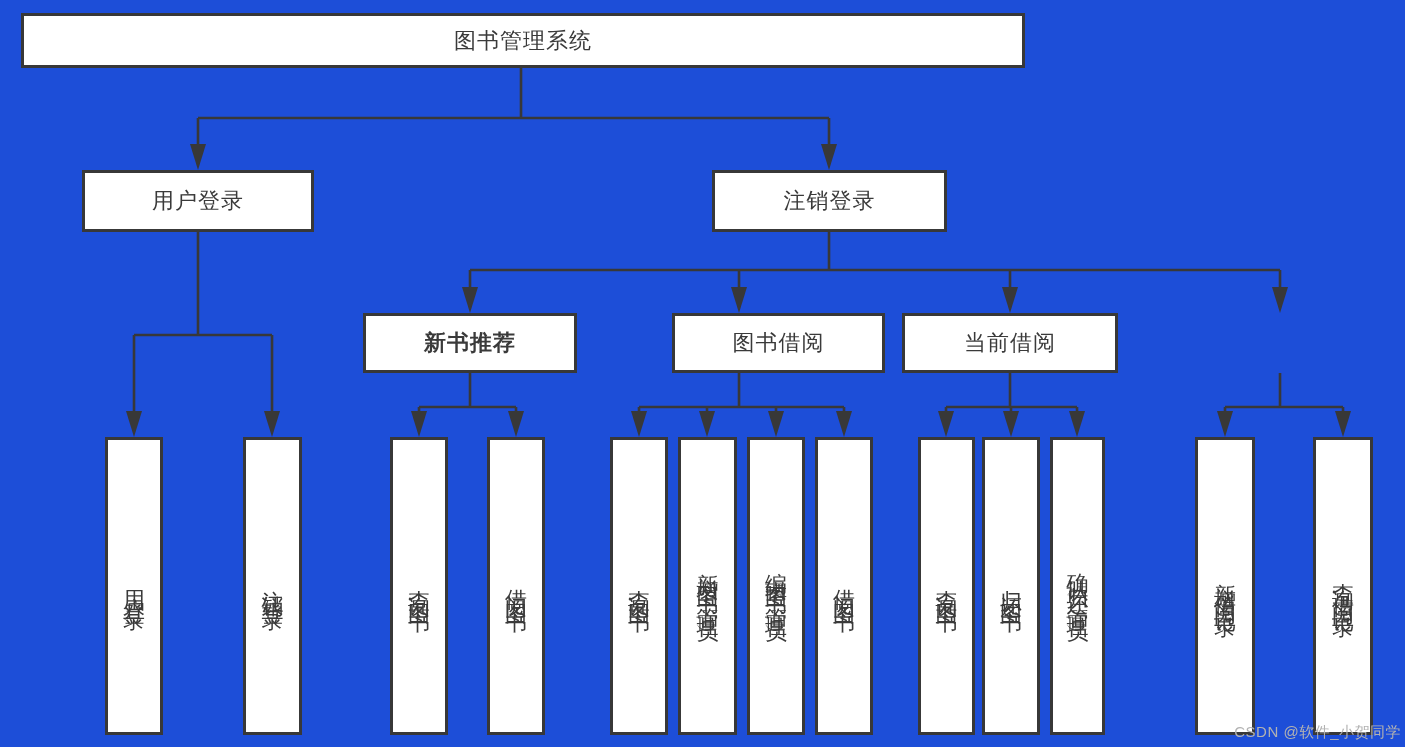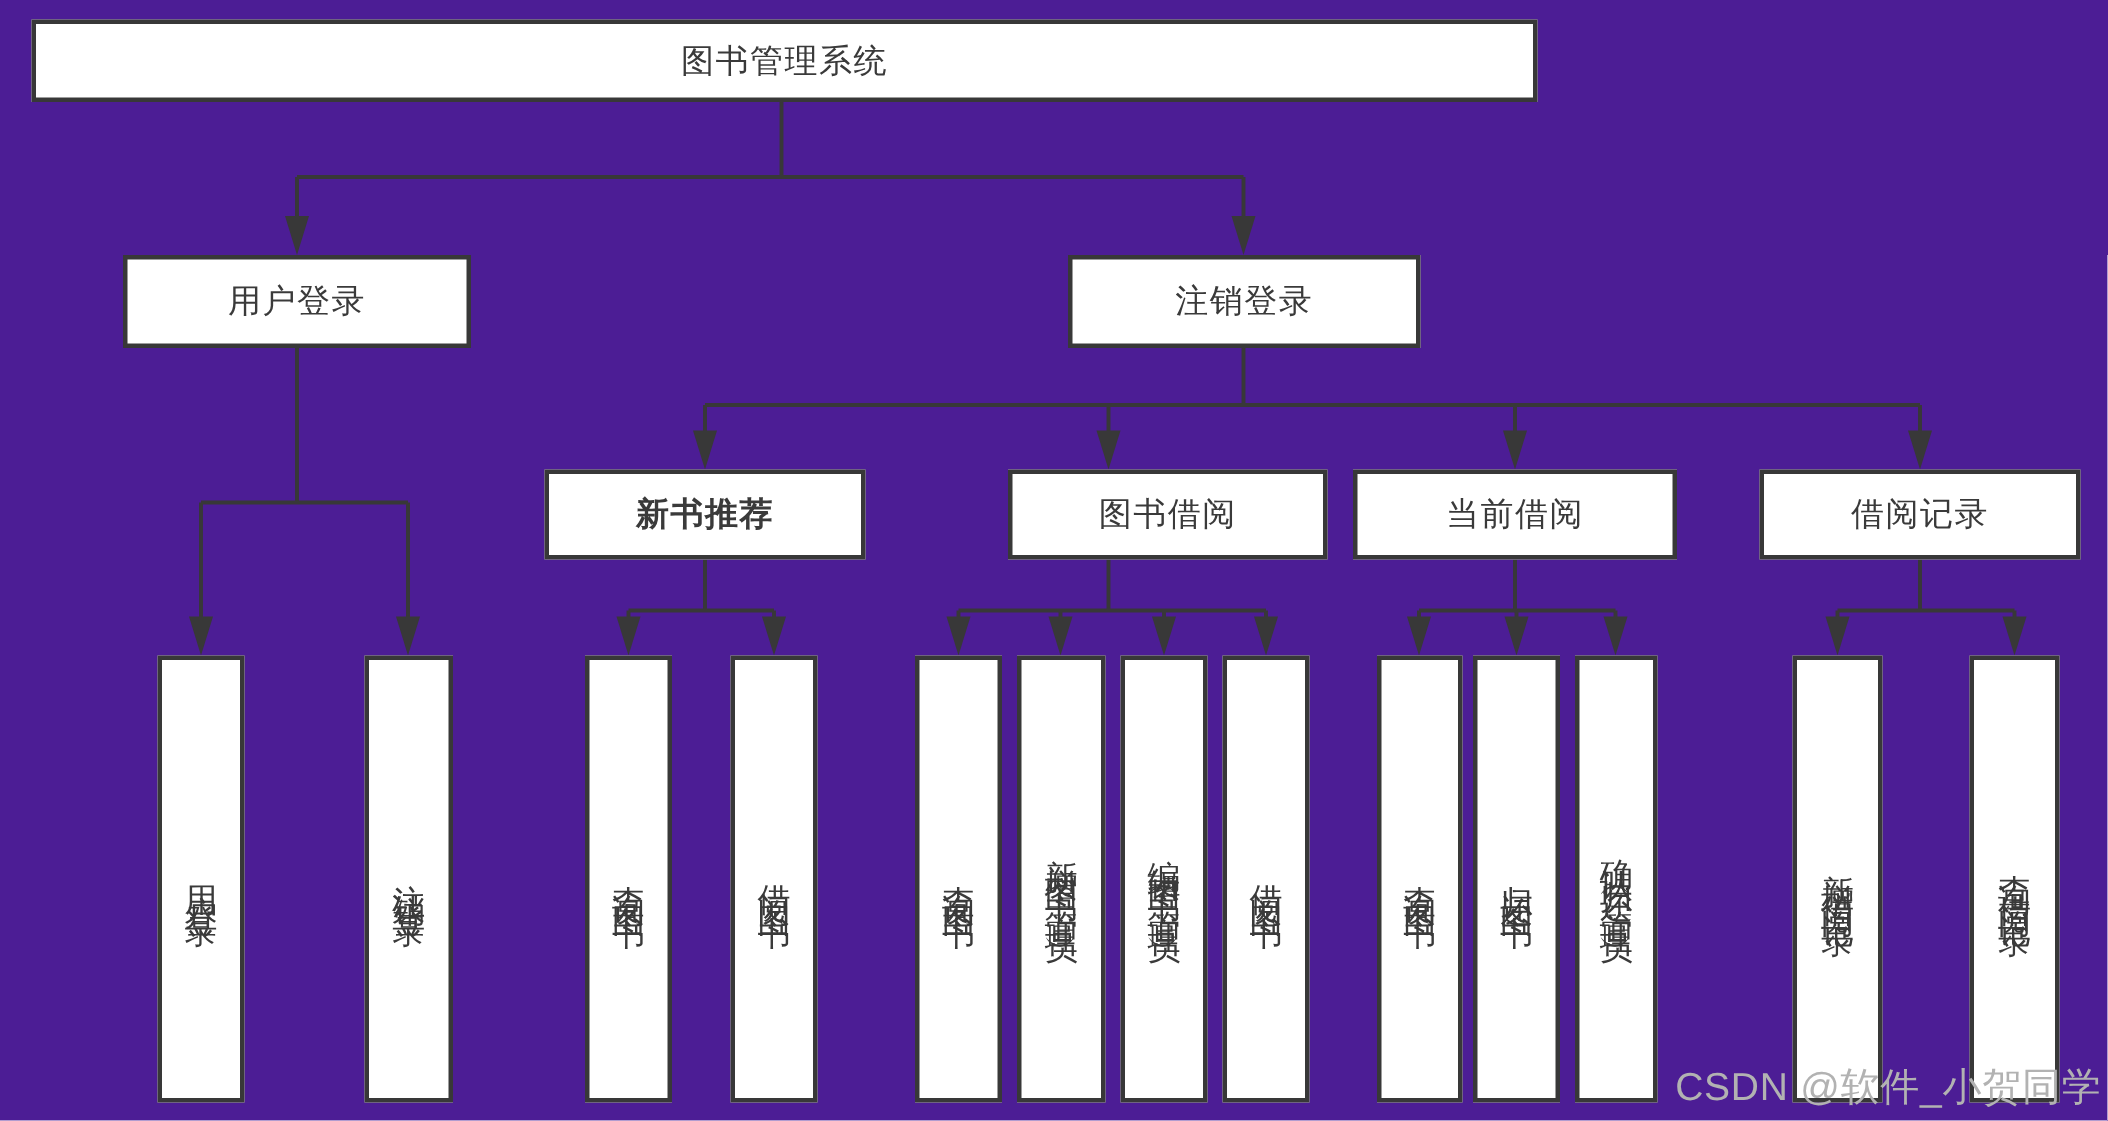--- a/index.html
+++ b/index.html
@@ -1,31 +1,31 @@
 <!DOCTYPE html>
 <html><head>
 <meta charset="utf-8">
 <style>
   html,body{margin:0;padding:0;background:#ffffff;}
   .canvas{
-    position:relative;width:1405px;height:747px;background:#4c1d95;
+    position:relative;width:1405px;height:747px;background:#1d4ed8;
     font-family:"Liberation Sans","DejaVu Sans",sans-serif;color:#3a3a3a;overflow:hidden;
   }
   .wires{position:absolute;left:0;top:0;width:1405px;height:747px;}
   .box{
     position:absolute;box-sizing:border-box;border:3px solid #383838;background:#ffffff;
     display:flex;align-items:center;justify-content:center;
   }
   .hlabel{font-size:22px;letter-spacing:1px;white-space:nowrap;color:#3a3a3a;}
   .vlabel{
     writing-mode:vertical-rl;text-orientation:mixed;
     font-size:22px;letter-spacing:7px;line-height:1;color:#3a3a3a;white-space:nowrap;
   }
   .watermark{
-    position:absolute;right:4px;bottom:5px;font-size:26px;color:#b2b2b2;
+    position:absolute;right:4px;bottom:5px;font-size:15px;color:#b2b2b2;
     letter-spacing:0.5px;z-index:10;white-space:nowrap;
   }
 </style>
 </head>
 <body>
 
 <div class="canvas">
 
   <svg class="wires" viewBox="0 0 1405 747" xmlns="http://www.w3.org/2000/svg">
     <path d="M521 68 V118 M198 118 H829 M198 118 V148 M829 118 V148
@@ -71,23 +71,20 @@
 
   <div class="box" style="left:363px;top:313px;width:214px;height:60px;font-weight:bold;">
     <span class="hlabel">新书推荐</span>
   </div>
   <div class="box" style="left:633px;top:313px;width:213px;height:60px;margin-left:39px;">
     <span class="hlabel">图书借阅</span>
   </div>
   <div class="box" style="left:902px;top:313px;width:216px;height:60px;">
     <span class="hlabel">当前借阅</span>
   </div>
-  <div class="box" style="left:1173px;top:313px;width:214px;height:60px;">
-    <span class="hlabel">借阅记录</span>
-  </div>
 
   <div class="box" style="left:105px;top:437px;width:58px;height:298px;">
     <span class="vlabel">用户登录</span>
   </div>
   <div class="box" style="left:243px;top:437px;width:59px;height:298px;">
     <span class="vlabel">注销登录</span>
   </div>
 
   <div class="box" style="left:390px;top:437px;width:58px;height:298px;">
     <span class="vlabel">查询图书</span>

